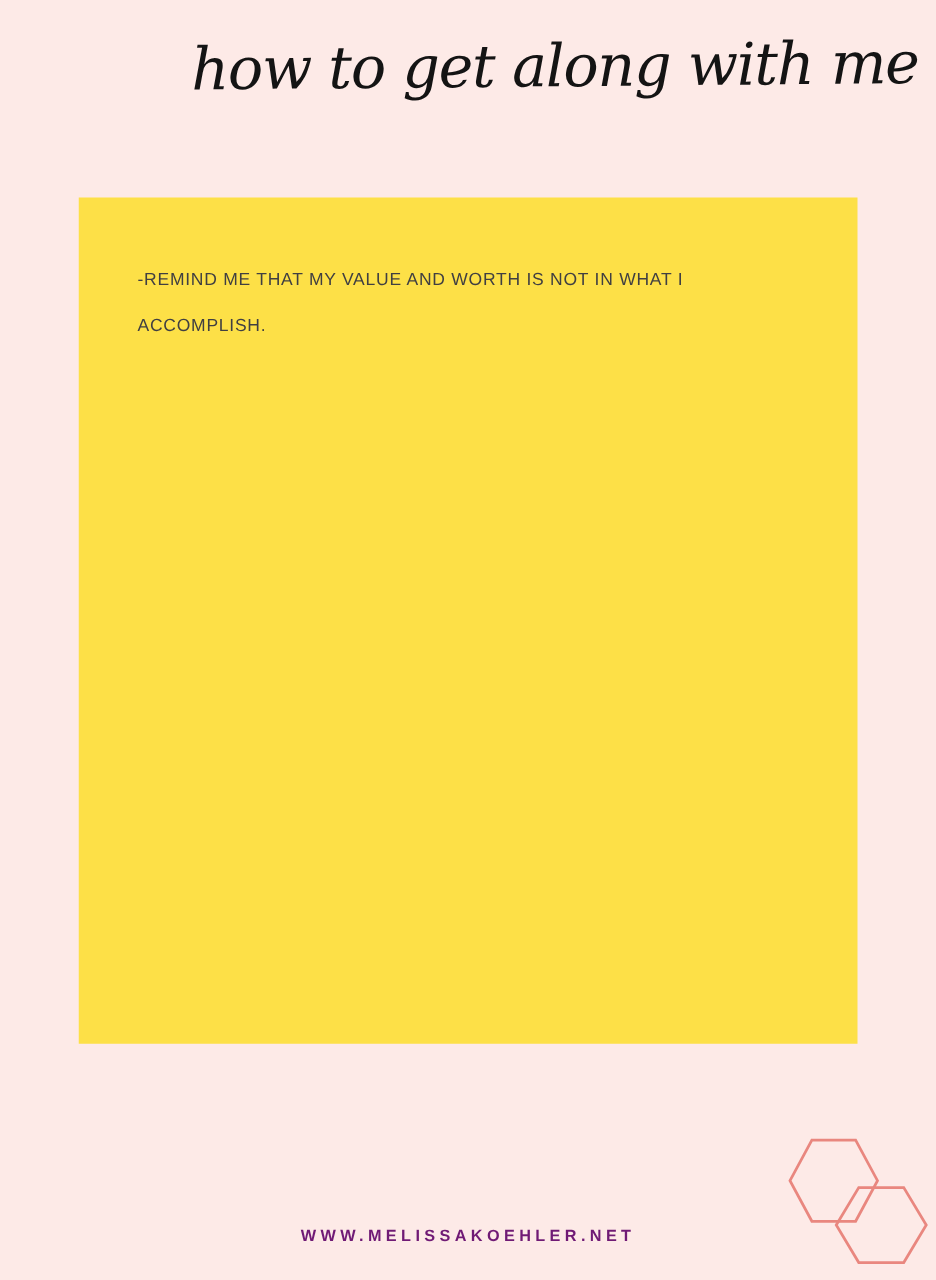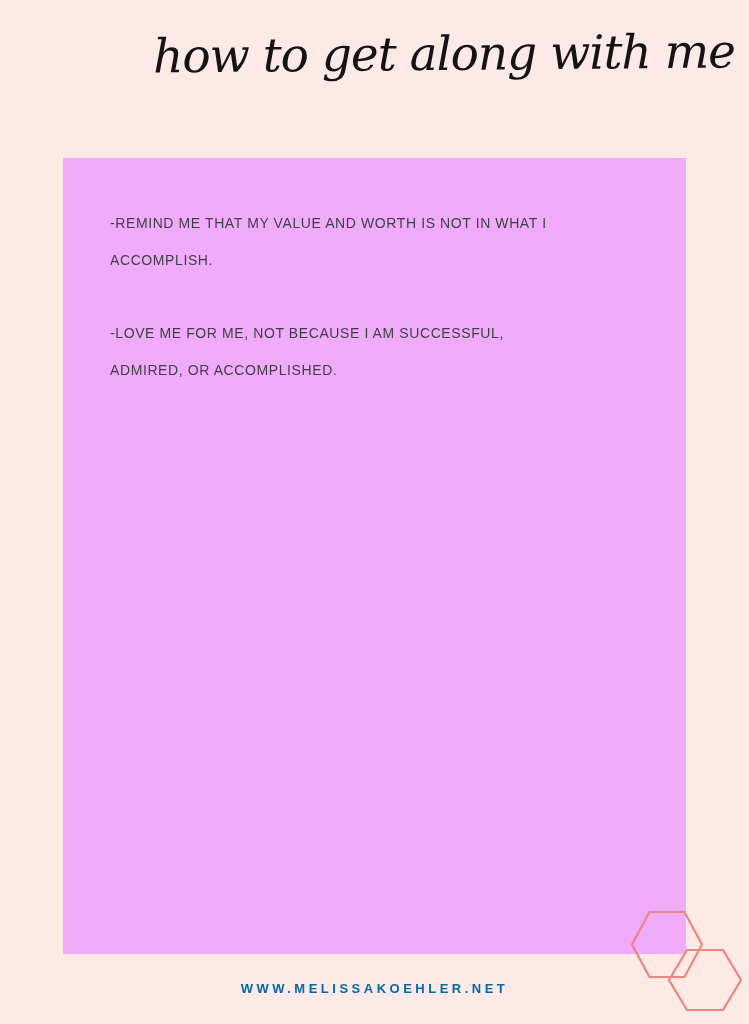--- a/index.html
+++ b/index.html
@@ -45,22 +45,22 @@
     font-size: 119px;
     letter-spacing: 0;
     vertical-align: -19px;
   }
 
   .card {
     position: absolute;
     left: 63px;
     top: 158px;
     width: 623px;
-    height: 796px;
-    background: #f0abfc;
+    height: 677px;
+    background: #fde047;
     z-index: 1;
   }
 
   .bullets {
     position: absolute;
     left: 47px;
     top: 47px;
     right: 12px;
   }
   .bullets p {
@@ -74,21 +74,21 @@
 
   .footer-url {
     position: absolute;
     left: 0;
     top: 981px;
     width: 100%;
     text-align: center;
     font-size: 13px;
     font-weight: bold;
     letter-spacing: 3.5px;
-    color: #0369a1;
+    color: #701a75;
     z-index: 2;
   }
 
   .hex-decor {
     position: absolute;
     left: 626px;
     top: 906px;
     z-index: 4;
   }
 </style>
@@ -97,22 +97,20 @@
 
 <div class="poster">
 
   <div class="script-title">how to get along with me</div>
 
 
   <div class="card">
     <div class="bullets">
       <p>-REMIND ME THAT MY VALUE AND WORTH IS NOT IN WHAT I
 ACCOMPLISH.</p>
-      <p>-LOVE ME FOR ME, NOT BECAUSE I AM SUCCESSFUL,
-ADMIRED, OR ACCOMPLISHED.</p>
     </div>
   </div>
 
   <div class="footer-url">WWW.MELISSAKOEHLER.NET</div>
 
   <svg class="hex-decor" width="121" height="110" viewBox="0 0 121 110" aria-hidden="true">
     <polygon points="6,38.5 23.5,6 58.5,6 76,38.5 58.5,71 23.5,71" fill="none" stroke="#e9877f" stroke-width="2.2" transform="rotate(0 41 38.5)"></polygon>
     <polygon points="43,74 61,44 97,44 115,74 97,104 61,104" fill="none" stroke="#e9877f" stroke-width="2.2"></polygon>
   </svg>
 

